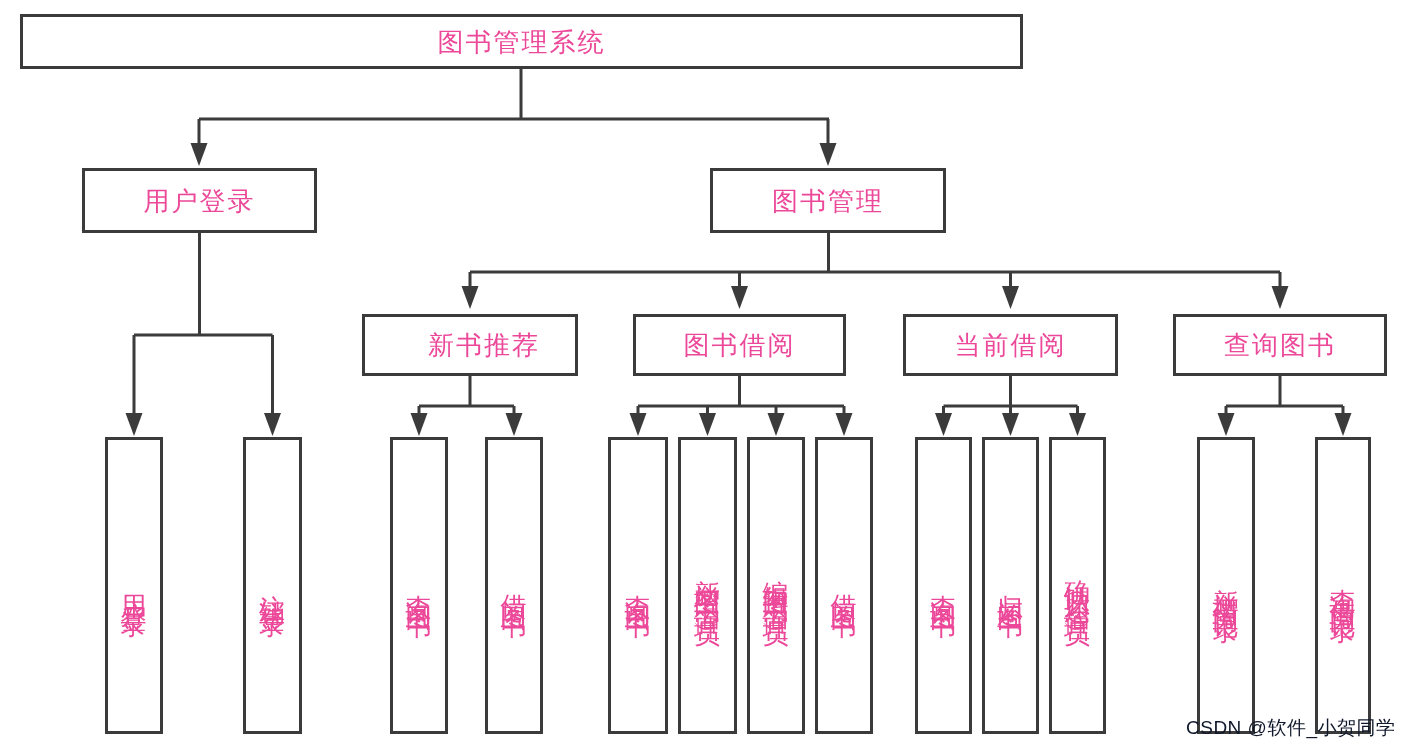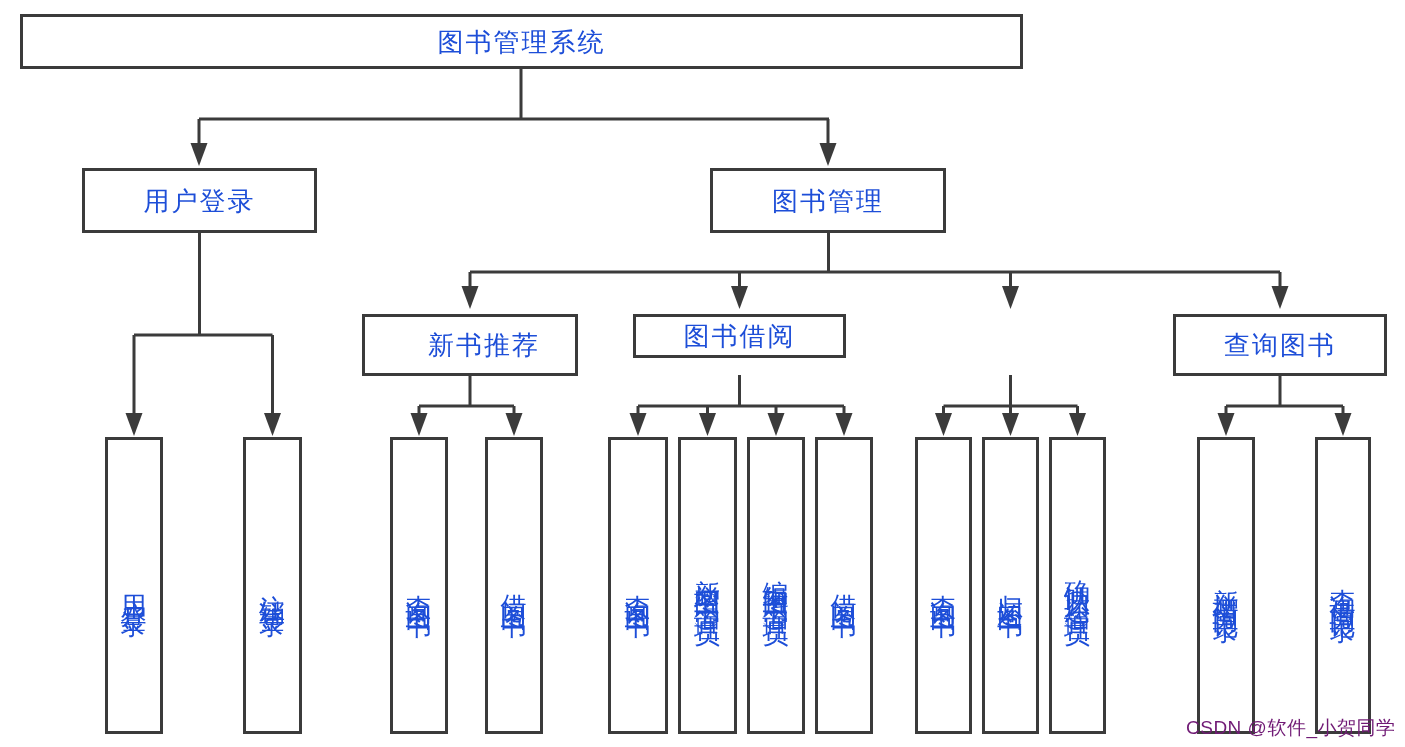--- a/index.html
+++ b/index.html
@@ -12,41 +12,41 @@
   }
   #wires{position:absolute;left:0;top:0;width:1405px;height:747px;}
   .box{
     position:absolute;
     box-sizing:border-box;
     border:3px solid #3b3b3b;
     background:#ffffff;
     display:flex;
     align-items:center;
     justify-content:center;
-    color:#1d4ed8;
+    color:#ec4899;
   }
   .hbox span{
     font-size:26px;
     letter-spacing:2px;
     line-height:1;
     white-space:nowrap;
   }
   .leaf span{
     writing-mode:vertical-lr;
     text-orientation:mixed;
     font-size:26px;
     letter-spacing:6px;
     line-height:1;
   }
   #watermark{
     position:absolute;
     left:1186px;top:715px;
     font-size:19px;
     letter-spacing:0.5px;
-    color:#701a75;
+    color:#0f172a;
     white-space:nowrap;
     z-index:5;
   }
 </style>
 </head>
 <body>
 
 <div id="stage">
 
   <svg id="wires" viewBox="0 0 1405 747" xmlns="http://www.w3.org/2000/svg">
@@ -96,22 +96,25 @@
   <div class="box hbox" style="left:82px;top:168px;width:235px;height:65px;">
     <span>用户登录</span>
   </div>
   <div class="box hbox" style="left:710px;top:168px;width:236px;height:65px;">
     <span>图书管理</span>
   </div>
 
   <div class="box hbox" style="left:362px;top:314px;width:216px;height:62px;padding-left:28px;">
     <span>新书推荐</span>
   </div>
-  <div class="box hbox" style="left:633px;top:314px;width:213px;height:44px;">
+  <div class="box hbox" style="left:633px;top:314px;width:213px;height:62px;">
     <span>图书借阅</span>
+  </div>
+  <div class="box hbox" style="left:903px;top:314px;width:215px;height:62px;">
+    <span>当前借阅</span>
   </div>
   <div class="box hbox" style="left:1173px;top:314px;width:214px;height:62px;">
     <span>查询图书</span>
   </div>
 
   <div class="box leaf" style="left:105px;top:437px;width:58px;height:297px;">
     <span>用户登录</span>
   </div>
   <div class="box leaf" style="left:243px;top:437px;width:59px;height:297px;">
     <span>注销登录</span>

